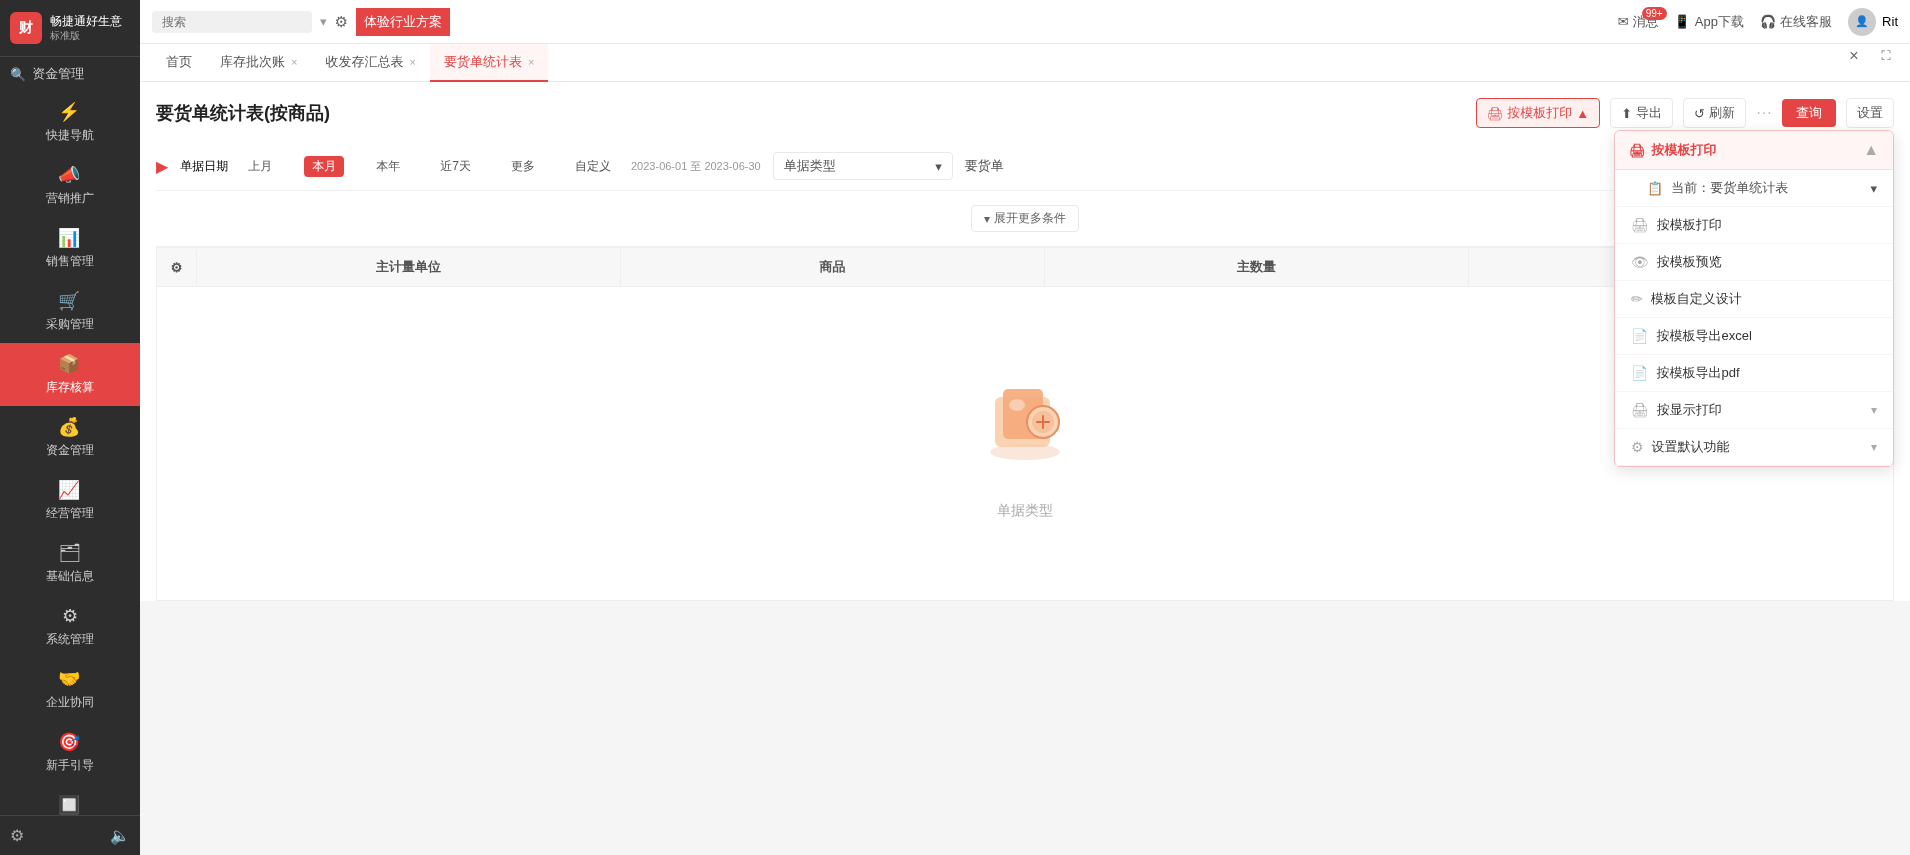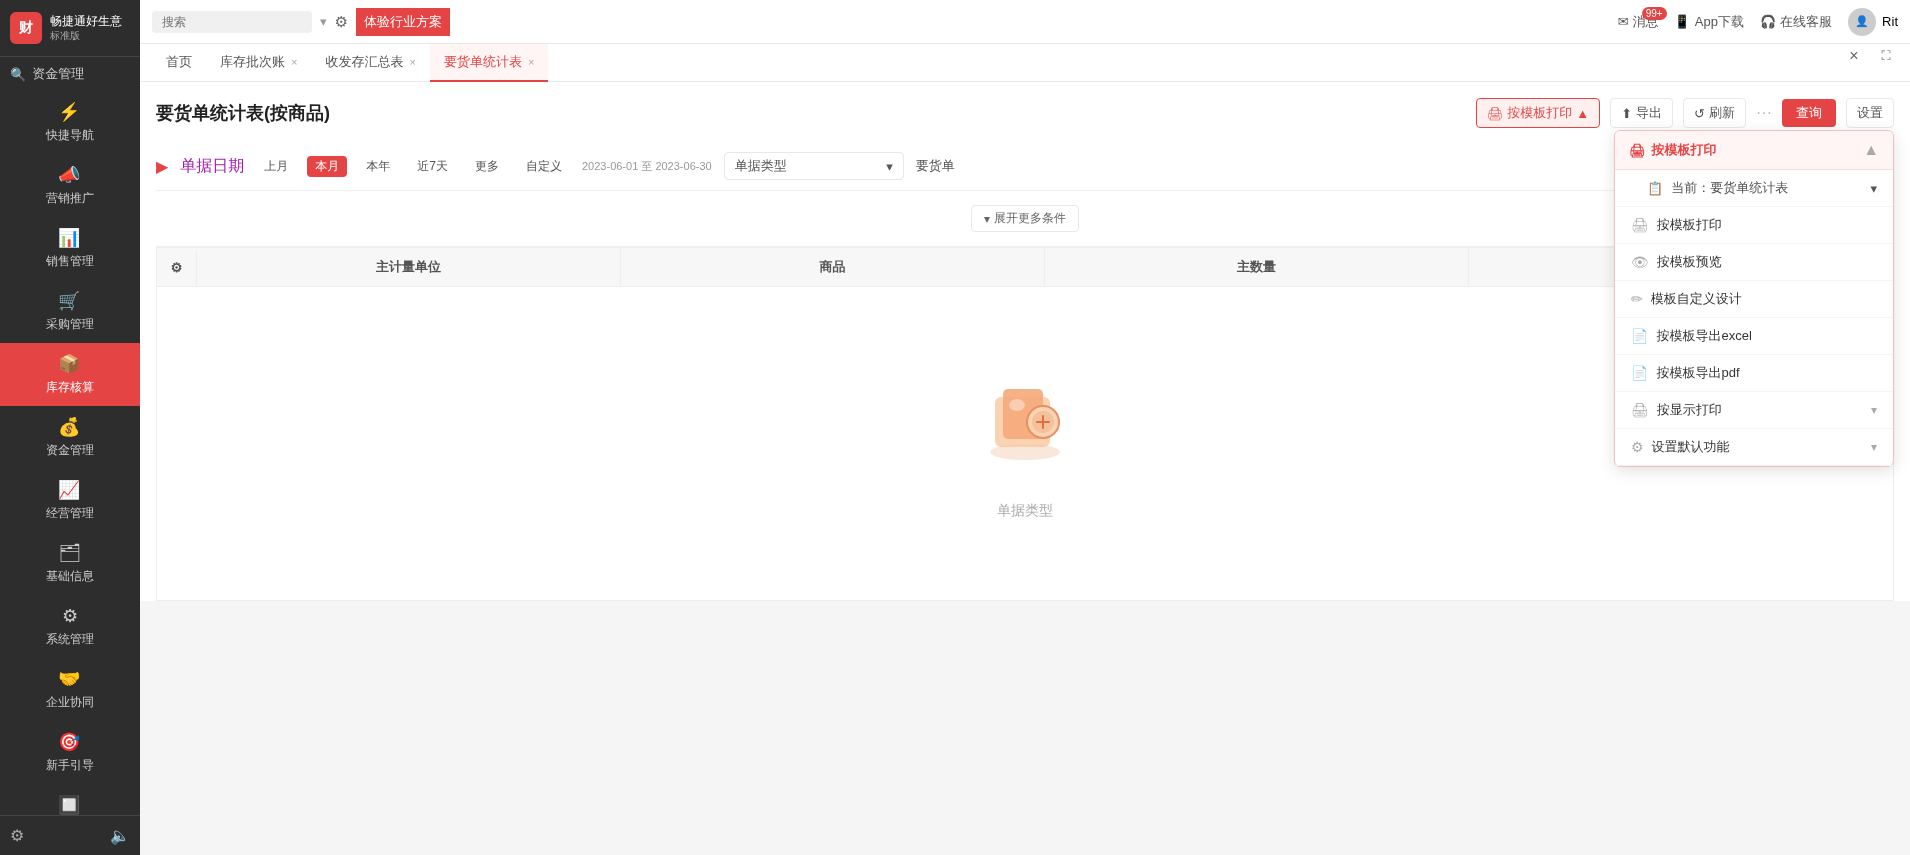--- a/index.html
+++ b/index.html
@@ -166,22 +166,22 @@
     
     .filter-bar {
       display: flex;
       align-items: center;
       padding: 10px 0;
       gap: 12px;
       flex-wrap: wrap;
       border-bottom: 1px solid #f0f0f0;
     }
     .filter-arrow { color: #e54444; cursor: pointer; font-size: 16px; }
-    .filter-date-label { color: #a21caf; font-size: 16px; }
-    .filter-date-group { display: flex; align-items: center; gap: 11px; }
+    .filter-date-label { color: #000000; font-size: 12px; }
+    .filter-date-group { display: flex; align-items: center; gap: 24px; }
     .date-btn {
       padding: 2px 8px; border-radius: 4px; cursor: pointer;
       font-size: 12px; color: #555; background: transparent; border: none;
     }
     .date-btn.active { background: #e54444; color: #fff; border-radius: 4px; }
     .date-range-text { font-size: 11px; color: #999; }
     .filter-select {
       display: flex; align-items: center; gap: 4px;
       border: 1px solid #e8e8e8; border-radius: 4px;
       padding: 4px 10px; cursor: pointer; color: #555; font-size: 13px;

